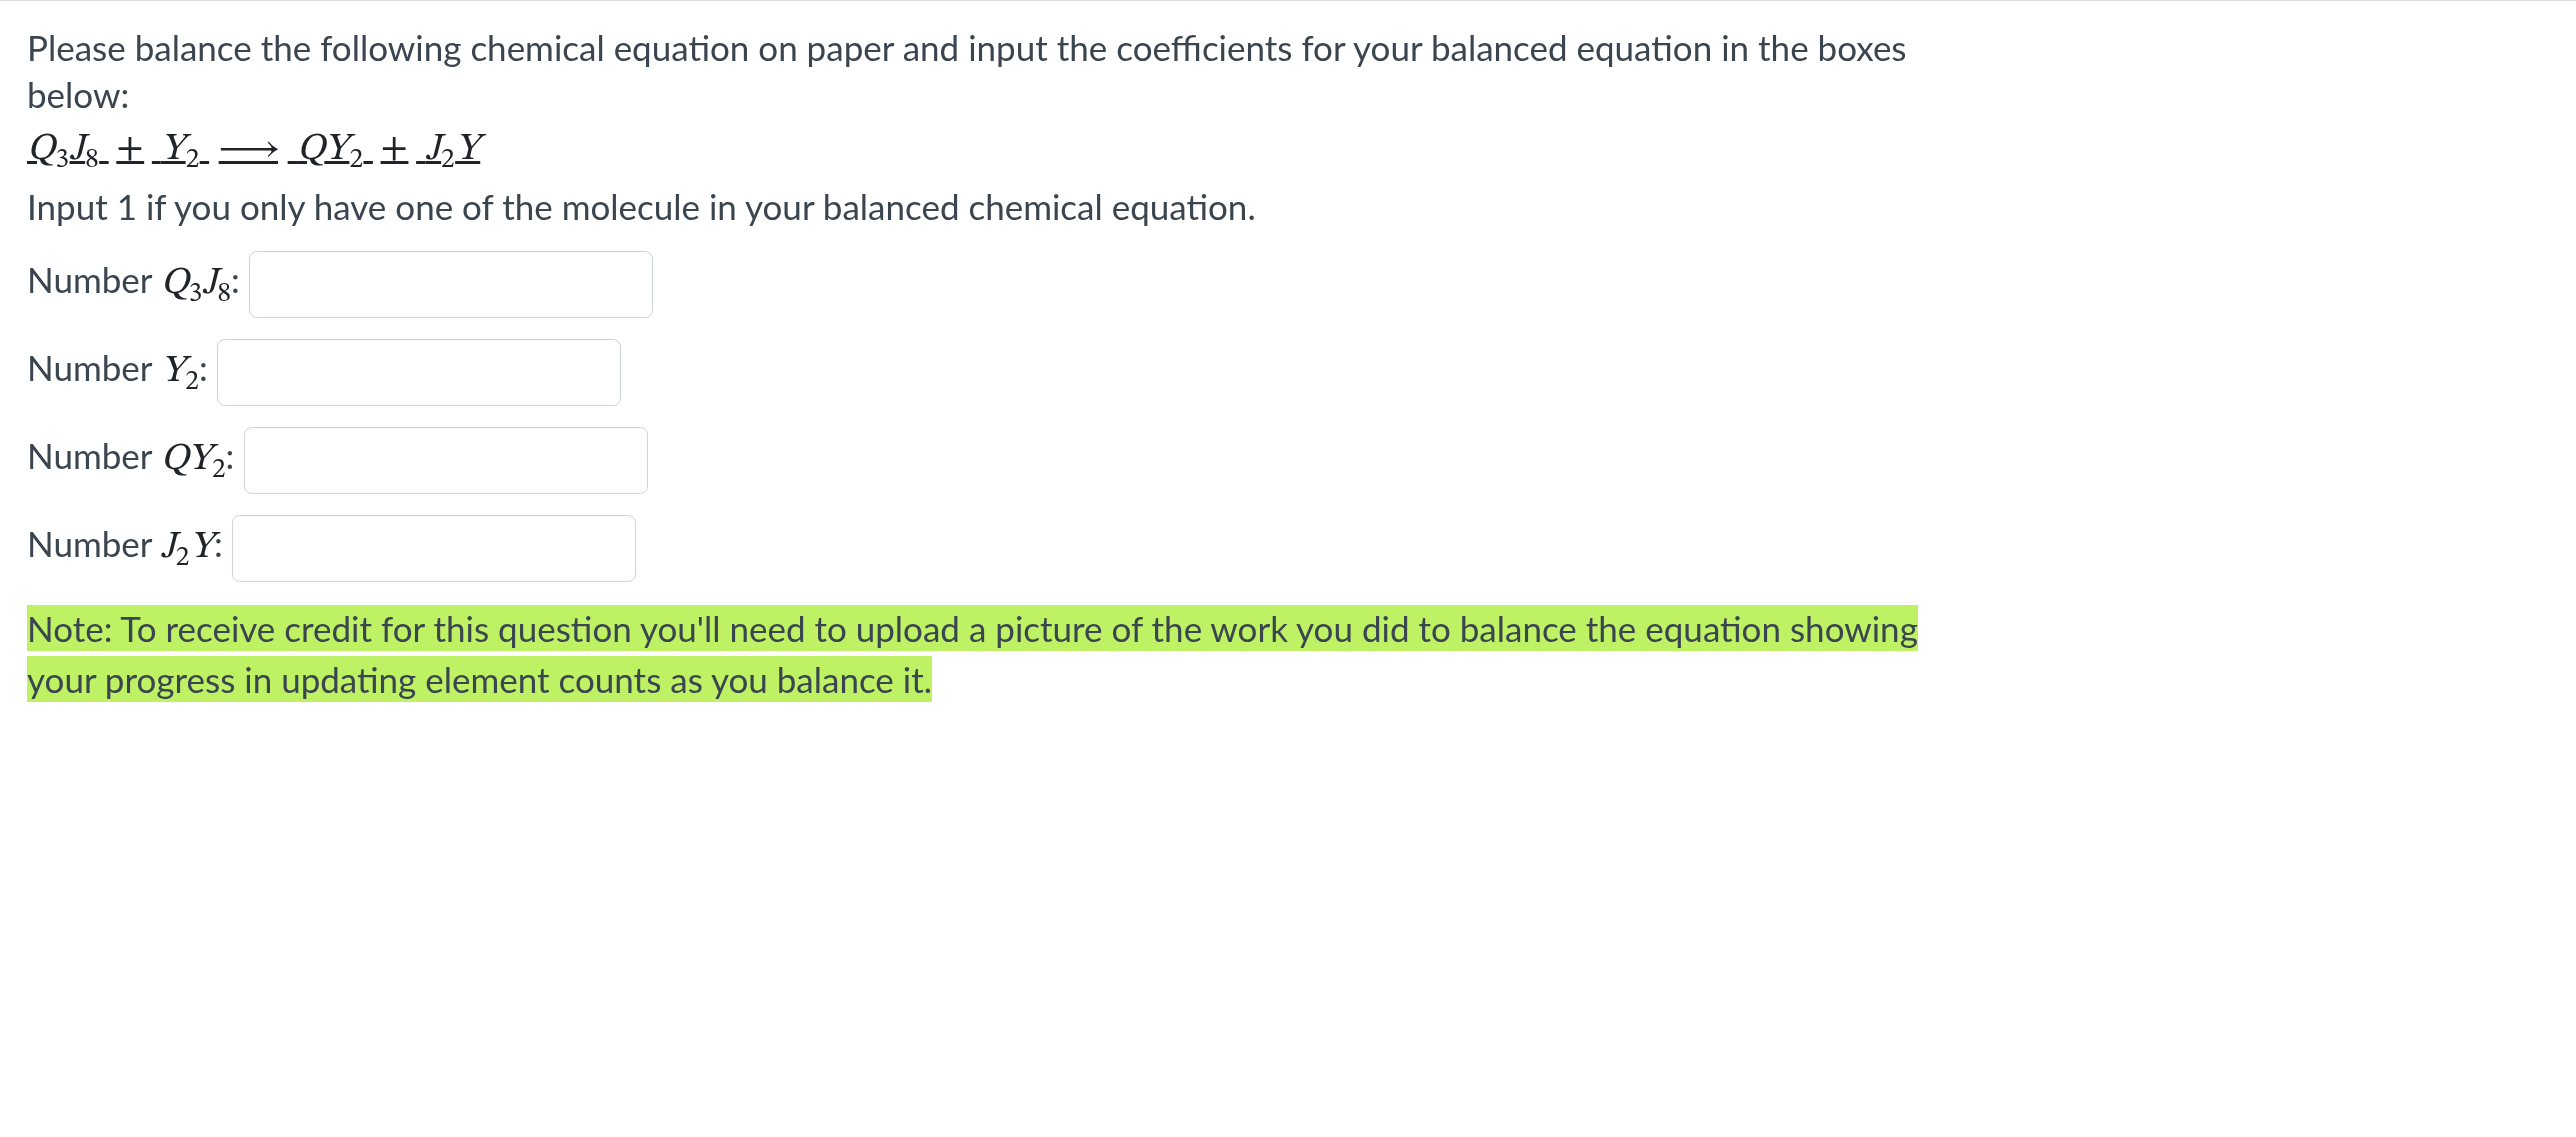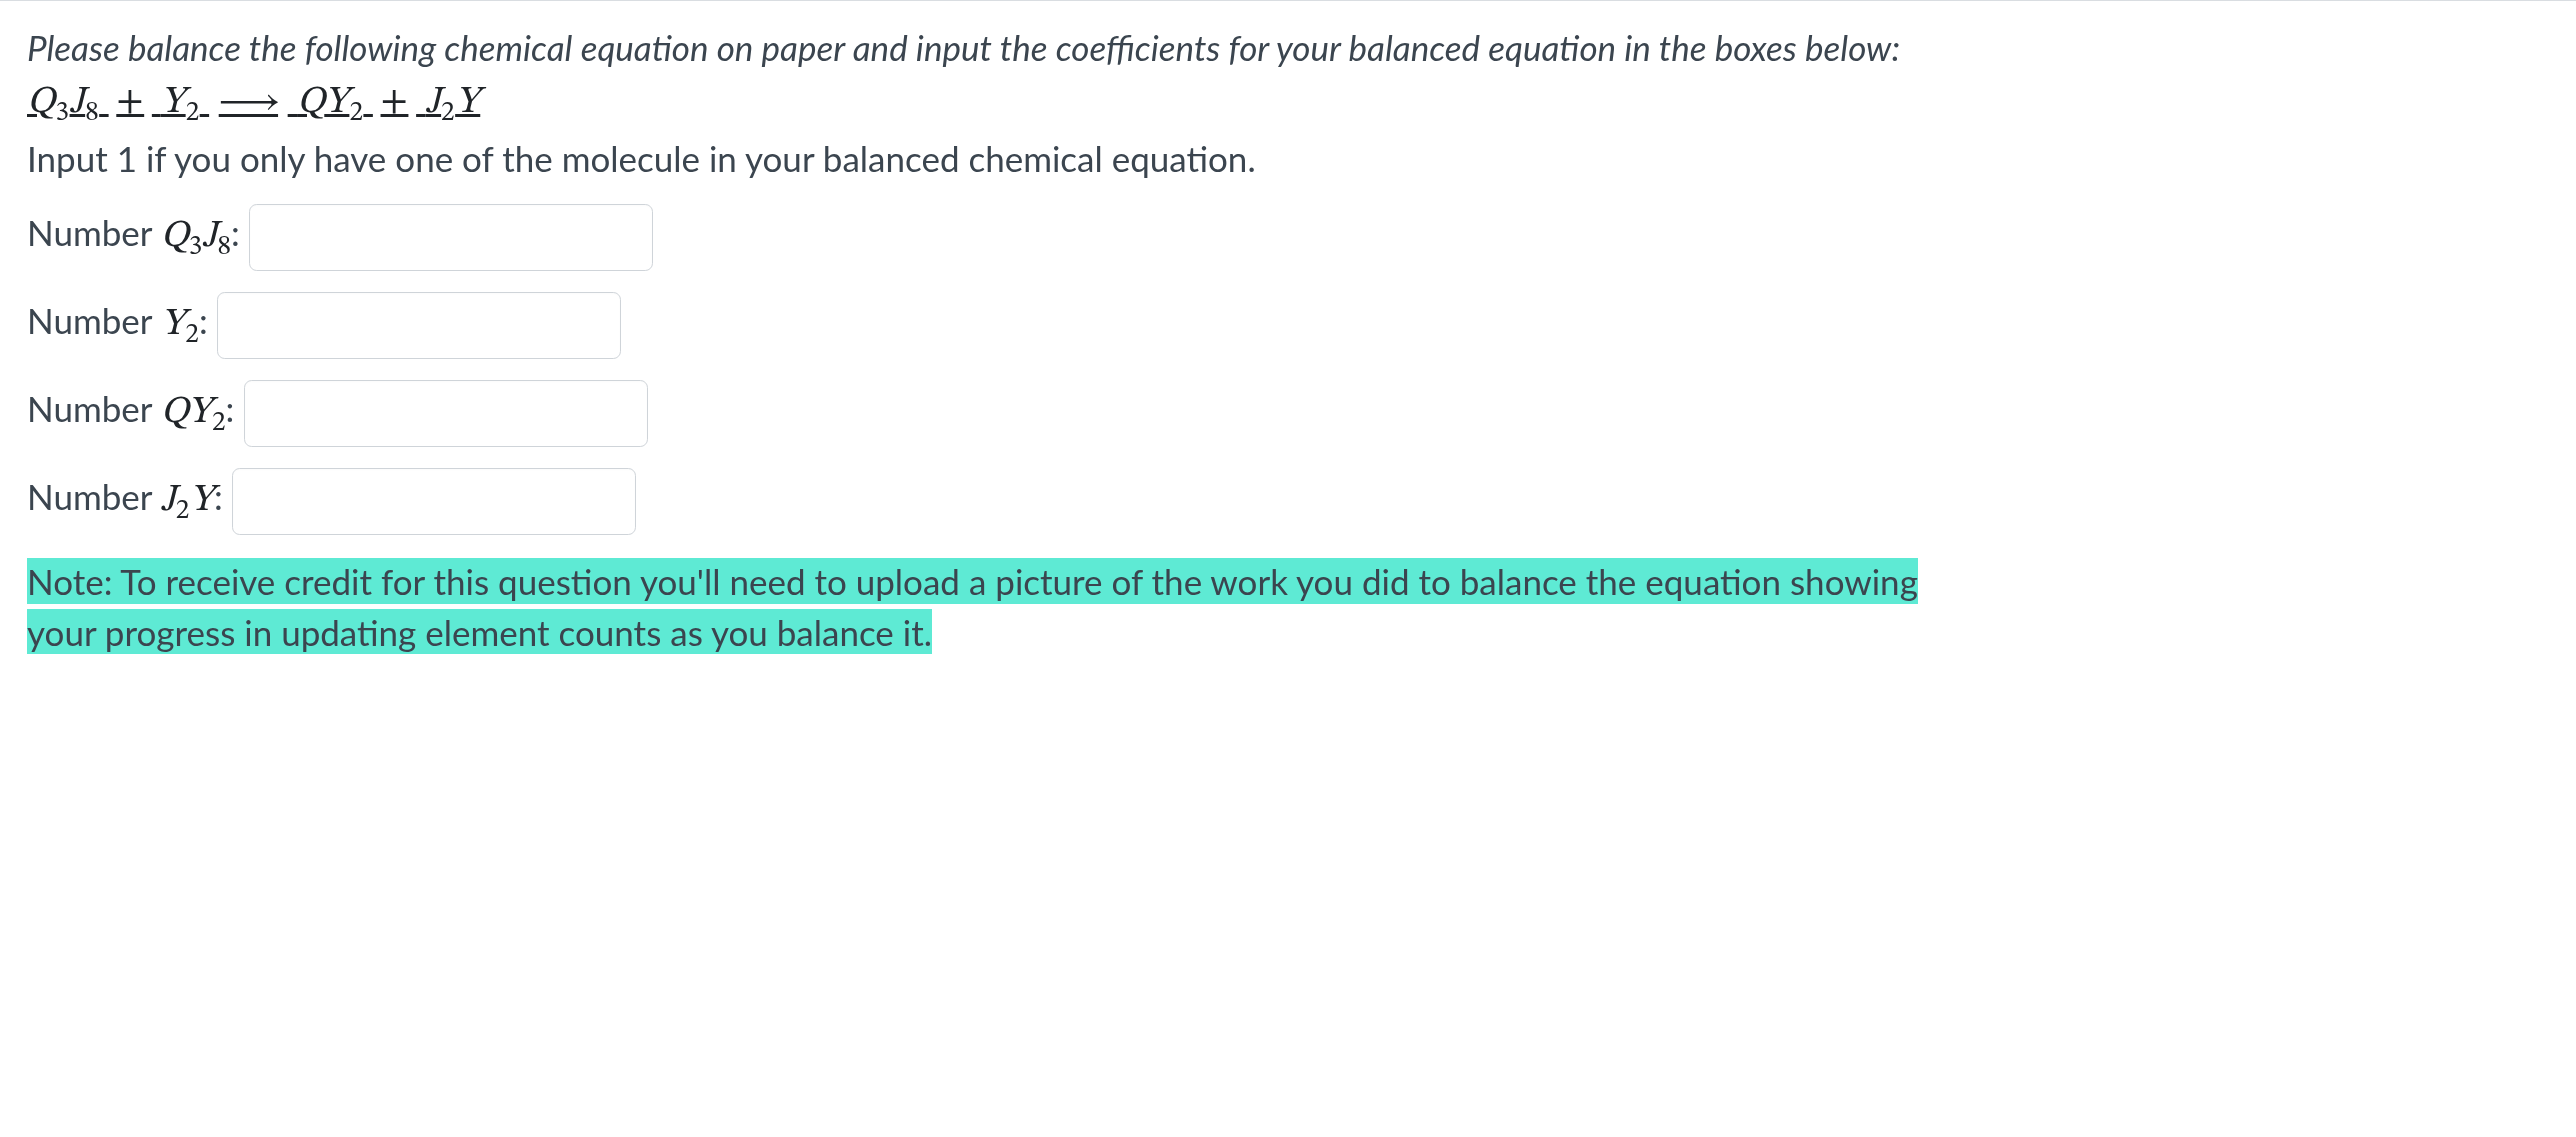--- a/index.html
+++ b/index.html
@@ -12,21 +12,20 @@
     color: #3b454f;
     font-size: 35px;
     line-height: 1.35;
     padding: 23px 27px;
     border-top: 1px solid #d9dde1;
     width: 2576px;
     box-sizing: border-box;
   }
   .intro {
     max-width: 1923px;
-    font-style: italic;
   }
   .equation {
     font-family: "Cambria Math", "STIX Two Math", "Latin Modern Math", "Times New Roman", serif;
     font-style: italic;
     font-size: 38px;
     letter-spacing: 0.5px;
     color: #202428;
     margin: 5.8px 0 3.8px 0;
     text-decoration: underline;
   }
@@ -78,21 +77,21 @@
     padding: 3.8px 13.5px;
     border: 1px solid #cfd4d9;
     border-radius: 7.7px;
     background: #ffffff;
     box-shadow: 0 1px 1.9px rgba(0,0,0,0.02) inset;
     box-sizing: border-box;
     color: #3b454f;
   }
   .credit-note {
     display: inline;
-    background: #5eead4;
+    background: #bef264;
     padding: 1.9px 0;
     box-decoration-break: clone;
     -webkit-box-decoration-break: clone;
     color: #3b454f;
   }
   .credit-wrap {
     margin-top: 21px;
     max-width: 1942px;
     line-height: 1.45;
   }

